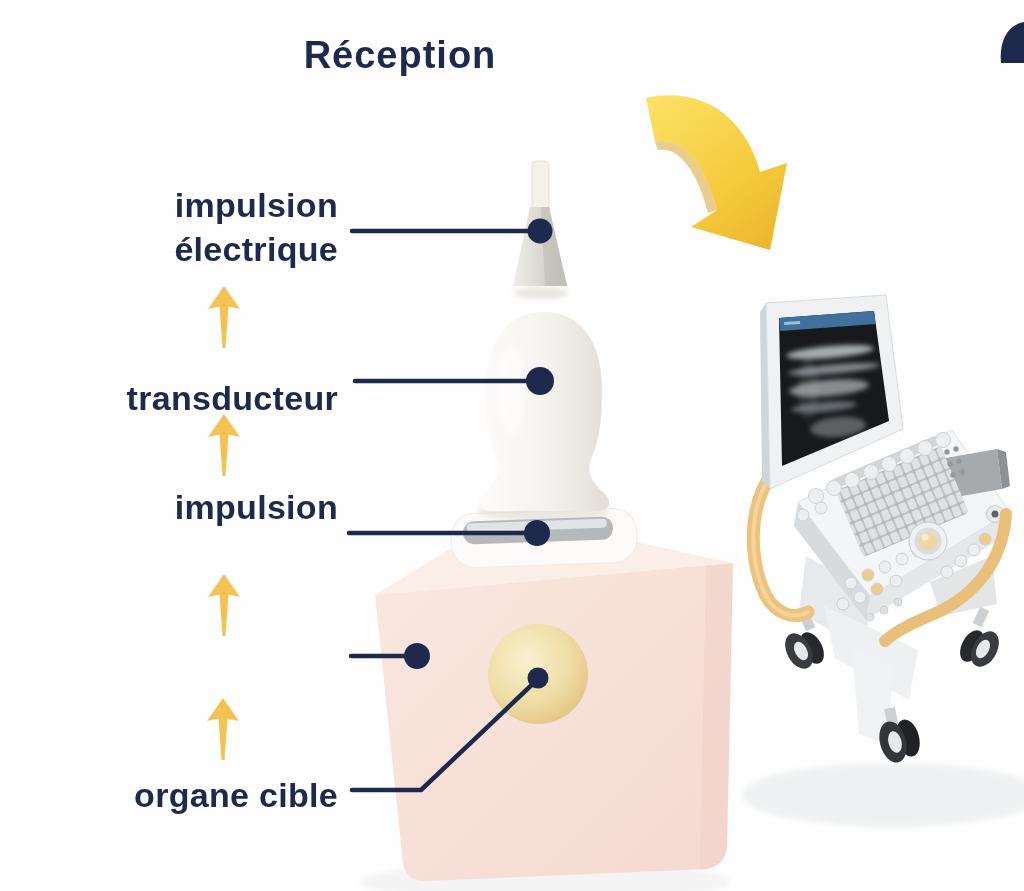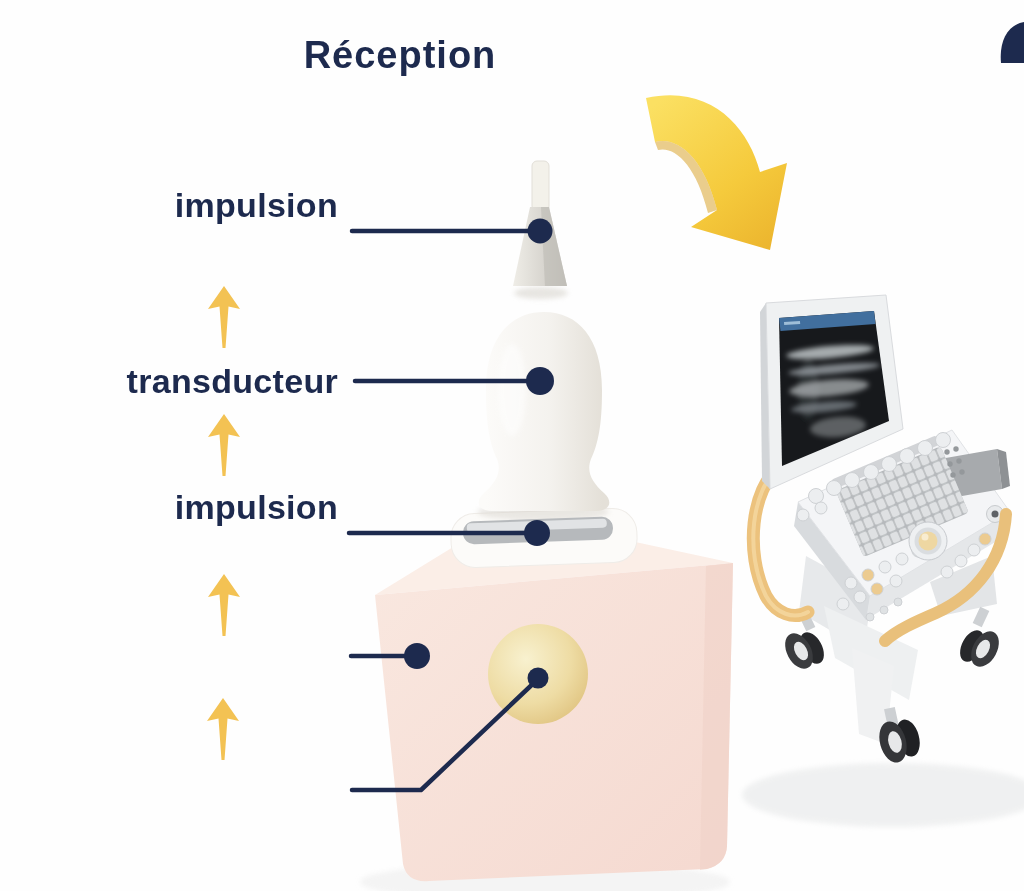--- a/index.html
+++ b/index.html
@@ -221,25 +221,29 @@
     <use href="#flowArrow" x="207" y="414" width="34" height="64"></use>
     <use href="#flowArrow" x="207" y="574" width="34" height="64"></use>
     <use href="#flowArrow" x="206" y="698" width="34" height="64"></use>
   </g>
 </svg>
 
 <div class="title">Réception</div>
 
 <div class="label" style="top:183px">
   <span>impulsion</span>
-</div>
-
-<div class="label" style="top:359px">
+  <span>électrique</span>
+</div>
+
+<div class="label" style="top:376px">
   <span>transducteur</span>
 </div>
 
 <div class="label" style="top:485px">
   <span>impulsion</span>
 </div>
 
 
+<div class="label" style="top:773px">
+  <span>organe cible</span>
+</div>
 
 </div>
 
 </body></html>

